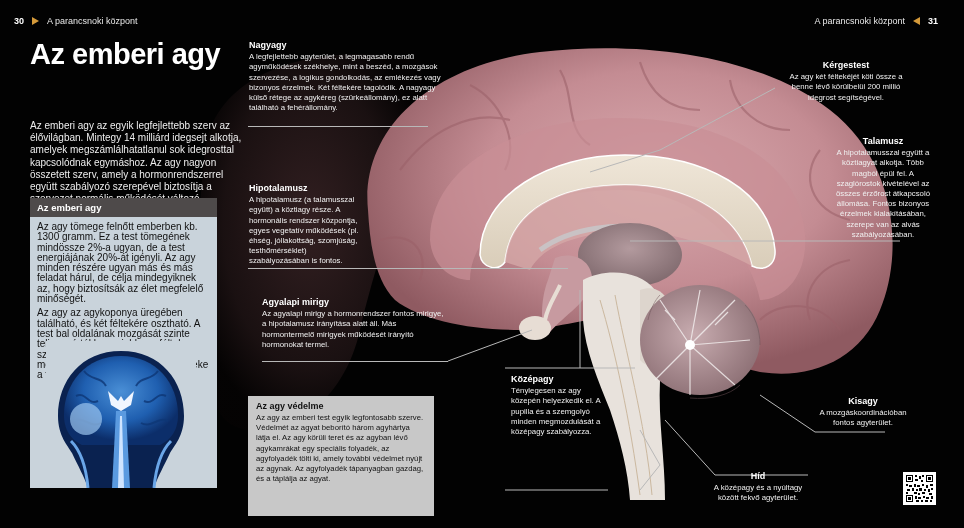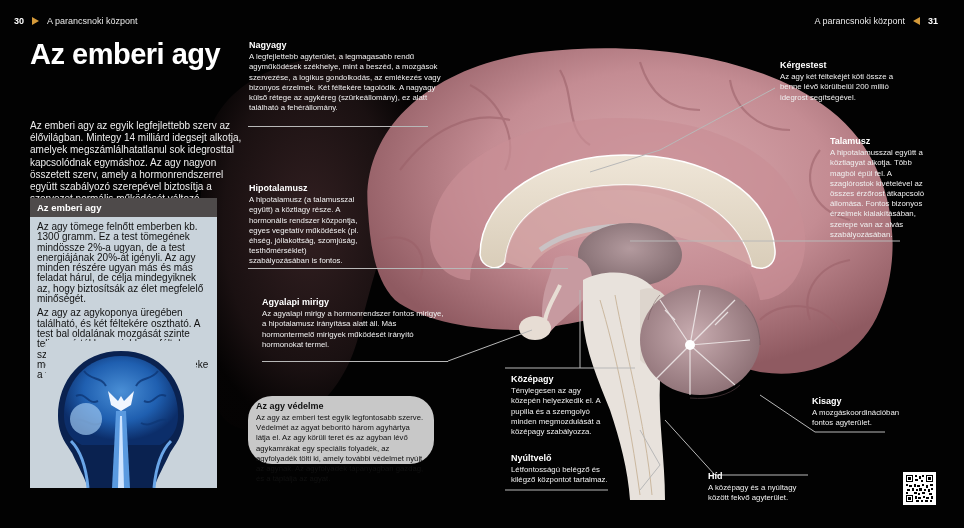--- a/index.html
+++ b/index.html
@@ -24,24 +24,24 @@
   .infobox .body { padding: 5px 7px; color: #111; font-size: 10px; line-height: 10.3px; }
   .infobox .body p + p { margin-top: 4px; }
   .mri { position: absolute; left: 16px; top: 143px; width: 150px; height: 147px; overflow: hidden; }
 
   
   .brain-wrap { position: absolute; left: 200px; top: 20px; width: 740px; height: 508px; }
 
   
   .callout { position: absolute; font-size: 7.8px; line-height: 10.2px; color: #f0f0f0; }
   .callout .h { font-weight: bold; font-size: 9px; color: #fff; margin-bottom: 2px; }
-  .callout.right { text-align: left; }
+  .callout.right { text-align: center; }
   .rule { position: absolute; height: 1px; background: #b8b8b8; }
 
-  .protect { position: absolute; left: 248px; top: 396px; width: 186px; height: 68px; background: #c8c8c8; color: #111; padding: 5px 8px; border-radius: 24px; }
+  .protect { position: absolute; left: 248px; top: 396px; width: 186px; height: 120px; background: #c8c8c8; color: #111; padding: 5px 8px; }
   .protect .h { font-weight: bold; font-size: 9px; margin-bottom: 2px; }
   .protect .t { font-size: 7.7px; line-height: 10.2px; }
 
   .qr { position: absolute; left: 903px; top: 472px; width: 33px; height: 33px; background: #fff; padding: 2px; }
 </style>
 </head>
 <body>
 
 <div class="page">
 
@@ -176,24 +176,20 @@
   <div class="callout" style="left:262px;top:297px;width:185px;">
     <div class="h">Agyalapi mirigy</div>
     <div>Az agyalapi mirigy a hormonrendszer fontos mirigye, a hipotalamusz irányítása alatt áll. Más hormontermelő mirigyek működését irányító hormonokat termel.</div>
   </div>
 
   <div class="callout" style="left:511px;top:374px;width:100px;">
     <div class="h">Középagy</div>
     <div>Ténylegesen az agy közepén helyezkedik el. A pupilla és a szemgolyó minden megmozdulását a középagy szabályozza.</div>
   </div>
 
-  <div class="callout" style="left:511px;top:453px;width:110px;">
-    <div class="h">Nyúltvelő</div>
-    <div>Létfontosságú belégző és kilégző központot tartalmaz.</div>
-  </div>
 
   <div class="callout right" style="left:780px;top:60px;width:132px;">
     <div class="h">Kérgestest</div>
     <div>Az agy két féltekéjét köti össze a benne lévő körülbelül 200 millió idegrost segítségével.</div>
   </div>
 
   <div class="callout right" style="left:830px;top:136px;width:106px;">
     <div class="h">Talamusz</div>
     <div>A hipotalamusszal együtt a köztiagyat alkotja. Több magból épül fel. A szaglórostok kivételével az összes érzőrost átkapcsoló állomása. Fontos bizonyos érzelmek kialakításában, szerepe van az alvás szabályozásában.</div>
   </div>

